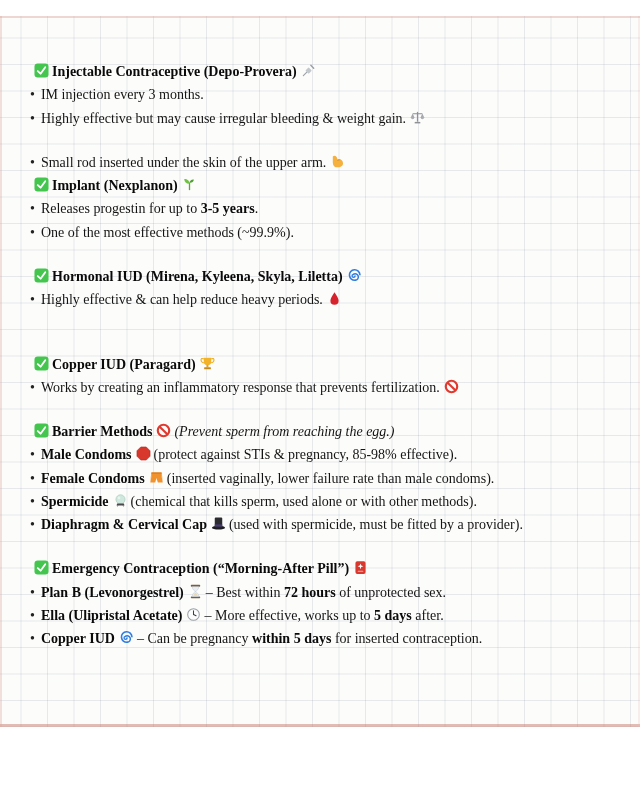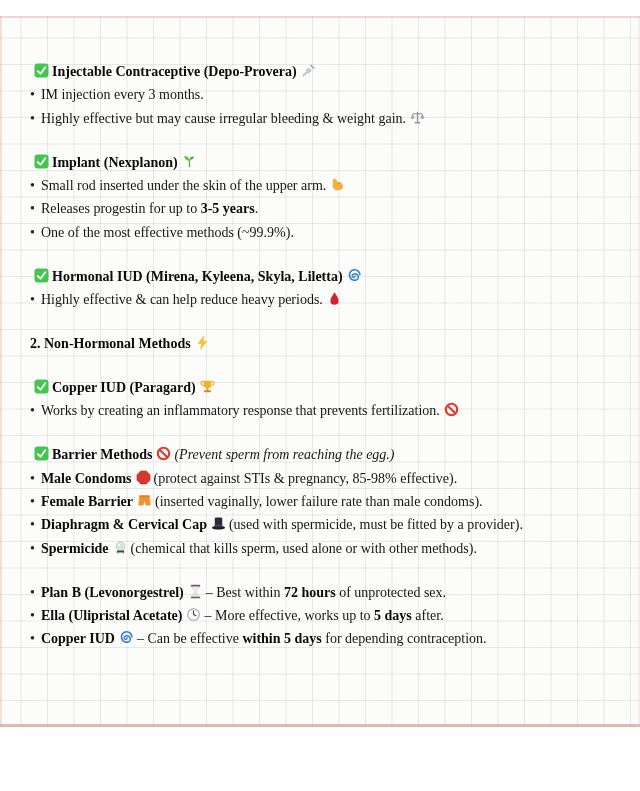--- a/index.html
+++ b/index.html
@@ -64,50 +64,47 @@
       <div class="line bullet-line"><span class="bullet">•</span><span class="">Highly effective but may cause irregular bleeding &amp; weight gain.</span><span class="icon"><svg viewBox="0 0 16 16">
             <g stroke="#8e9196" fill="#a9adb3">
               <line x1="8" y1="2" x2="8" y2="12.5" stroke-width="1.3"></line>
               <line x1="2.8" y1="4" x2="13.2" y2="4" stroke-width="1.1"></line>
               <path d="M1.2 8.2 L2.8 4.6 L4.4 8.2 A1.7 1.7 0 0 1 1.2 8.2 Z" stroke-width="0.6"></path>
               <path d="M11.6 8.2 L13.2 4.6 L14.8 8.2 A1.7 1.7 0 0 1 11.6 8.2 Z" stroke-width="0.6"></path>
               <line x1="5" y1="13.5" x2="11" y2="13.5" stroke-width="1.6"></line>
             </g>
           </svg></span></div>
       <div class="spacer"></div>
+      <div class="line bullet-line"><span class="bullet">•</span><span class="">Small rod inserted under the skin of the upper arm.</span><span class="icon"><svg viewBox="0 0 16 16">
+            <path d="M4.2 1.8 C6.8 1.8 8 3.6 7.8 6 C10.8 4.8 13.8 6.8 13.9 9.8 C14 12.8 11.2 14.2 8.1 14.2 C5 14.2 3 12.6 3 9.2 L3 2.6 Z" fill="#f5b03e"></path>
+            <path d="M7.8 6 C9 5.5 10.4 5.6 11.4 6.2 C10 7.4 8.6 7.6 7.6 7.2 Z" fill="#e29a28"></path>
+          </svg></span></div>
       <div class="line method-heading"><span class="icon"><svg viewBox="0 0 16 16">
             <rect x="0.5" y="0.5" width="15" height="15" rx="3.5" fill="#43c54e"></rect>
             <path d="M4 8.6 L7 11.4 L12 4.6" stroke="#fff" stroke-width="2" fill="none" stroke-linecap="round" stroke-linejoin="round"></path>
           </svg></span><span class="b ">Implant (Nexplanon)</span><span class="icon"><svg viewBox="0 0 16 16">
             <path d="M8 14 C8 10 8 8 8 6" stroke="#5aa838" stroke-width="1.4" fill="none"></path>
             <path d="M8 7.2 C8 3.6 5.4 2 2.4 2.1 C2.5 5.2 4.6 7.3 8 7.2 Z" fill="#71c244"></path>
             <path d="M8 6.2 C8.1 3.9 10 2.5 12.6 2.7 C12.4 5.1 10.5 6.5 8 6.2 Z" fill="#4f9e2f"></path>
-          </svg></span></div>
-      <div class="line bullet-line"><span class="bullet">•</span><span class="">Small rod inserted under the skin of the upper arm.</span><span class="icon"><svg viewBox="0 0 16 16">
-            <path d="M4.2 1.8 C6.8 1.8 8 3.6 7.8 6 C10.8 4.8 13.8 6.8 13.9 9.8 C14 12.8 11.2 14.2 8.1 14.2 C5 14.2 3 12.6 3 9.2 L3 2.6 Z" fill="#f5b03e"></path>
-            <path d="M7.8 6 C9 5.5 10.4 5.6 11.4 6.2 C10 7.4 8.6 7.6 7.6 7.2 Z" fill="#e29a28"></path>
           </svg></span></div>
       <div class="line bullet-line"><span class="bullet">•</span><span class="">Releases progestin for up to </span><span class="b ">3-5 years</span><span class="">.</span></div>
       <div class="line bullet-line"><span class="bullet">•</span><span class="">One of the most effective methods (~99.9%).</span></div>
       <div class="spacer"></div>
       <div class="line method-heading"><span class="icon"><svg viewBox="0 0 16 16">
             <rect x="0.5" y="0.5" width="15" height="15" rx="3.5" fill="#43c54e"></rect>
             <path d="M4 8.6 L7 11.4 L12 4.6" stroke="#fff" stroke-width="2" fill="none" stroke-linecap="round" stroke-linejoin="round"></path>
           </svg></span><span class="b ">Hormonal IUD (Mirena, Kyleena, Skyla, Liletta)</span><span class="icon"><svg viewBox="0 0 16 16" fill="none" stroke="#2f7de1" stroke-linecap="round">
             <path d="M8.6 8.4 a1.6 1.6 0 1 1 -1.8 -1.6" stroke-width="1.5"></path>
             <path d="M6.8 6.8 a3.4 3.4 0 1 1 2 6.2" stroke-width="1.6"></path>
             <path d="M8.8 13 a5.6 5.6 0 1 1 5 -5.8" stroke-width="1.7"></path>
           </svg></span></div>
       <div class="line bullet-line"><span class="bullet">•</span><span class="">Highly effective &amp; can help reduce heavy periods.</span><span class="icon"><svg viewBox="0 0 16 16">
             <path d="M8 1.4 C10.4 5.4 12.4 7.9 12.4 10.4 A4.4 4.4 0 0 1 3.6 10.4 C3.6 7.9 5.6 5.4 8 1.4 Z" fill="#d5222c"></path>
           </svg></span></div>
       <div class="spacer"></div>
-      <div class="line section-heading"><span class="b ">2. Non-Hormonal Methods</span><span class="icon"><svg viewBox="0 0 16 16">
-            <path d="M9.6 0.8 L3.4 9 H7.4 L5.8 15.2 L12.6 6.6 H8.5 Z" fill="#fbc02d" stroke="#f0a820" stroke-width="0.5"></path>
-          </svg></span></div>
       <div class="spacer"></div>
       <div class="line method-heading"><span class="icon"><svg viewBox="0 0 16 16">
             <rect x="0.5" y="0.5" width="15" height="15" rx="3.5" fill="#43c54e"></rect>
             <path d="M4 8.6 L7 11.4 L12 4.6" stroke="#fff" stroke-width="2" fill="none" stroke-linecap="round" stroke-linejoin="round"></path>
           </svg></span><span class="b ">Copper IUD (Paragard)</span><span class="icon"><svg viewBox="0 0 16 16">
             <path d="M4 1.8 H12 V5.8 A4 4 0 0 1 4 5.8 Z" fill="#f2b32a"></path>
             <path d="M4 2.8 H1.6 A2.8 2.8 0 0 0 4.8 7" stroke="#f2b32a" stroke-width="1.2" fill="none"></path>
             <path d="M12 2.8 H14.4 A2.8 2.8 0 0 1 11.2 7" stroke="#f2b32a" stroke-width="1.2" fill="none"></path>
             <rect x="7" y="9.4" width="2" height="2.6" fill="#e0a224"></rect>
             <rect x="4.4" y="12" width="7.2" height="2.2" rx="0.6" fill="#c8891c"></rect>
@@ -120,48 +117,56 @@
       <div class="line method-heading"><span class="icon"><svg viewBox="0 0 16 16">
             <rect x="0.5" y="0.5" width="15" height="15" rx="3.5" fill="#43c54e"></rect>
             <path d="M4 8.6 L7 11.4 L12 4.6" stroke="#fff" stroke-width="2" fill="none" stroke-linecap="round" stroke-linejoin="round"></path>
           </svg></span><span class="b ">Barrier Methods</span><span class="icon"><svg viewBox="0 0 16 16">
             <circle cx="8" cy="8" r="6.1" fill="none" stroke="#e03a2f" stroke-width="2.3"></circle>
             <line x1="3.9" y1="3.9" x2="12.1" y2="12.1" stroke="#e03a2f" stroke-width="2.3"></line>
           </svg></span><span class="i">(Prevent sperm from reaching the egg.)</span></div>
       <div class="line bullet-line"><span class="bullet">•</span><span class="b ">Male Condoms</span><span class="icon"><svg viewBox="0 0 16 16">
             <polygon points="5.1,1 10.9,1 15,5.1 15,10.9 10.9,15 5.1,15 1,10.9 1,5.1" fill="#d8372c" stroke="#b02a20" stroke-width="0.6"></polygon>
           </svg></span><span class="">(protect against STIs &amp; pregnancy, 85-98% effective).</span></div>
-      <div class="line bullet-line"><span class="bullet">•</span><span class="b ">Female Barrier</span><span class="icon"><svg viewBox="0 0 16 16">
+      <div class="line bullet-line"><span class="bullet">•</span><span class="b ">Female Condoms</span><span class="icon"><svg viewBox="0 0 16 16">
             <path d="M2.6 2.6 H13.4 L14.6 13.4 H9.4 L8 8.6 L6.6 13.4 H1.4 Z" fill="#f0922e"></path>
             <path d="M2.6 2.6 H13.4 V4 H2.6 Z" fill="#d97b1c"></path>
             <path d="M2.2 6 L1.8 9 M13.8 6 L14.2 9" stroke="#ffd9a8" stroke-width="0.8"></path>
           </svg></span><span class="">(inserted vaginally, lower failure rate than male condoms).</span></div>
-      <div class="line bullet-line"><span class="bullet">•</span><span class="b ">Diaphragm &amp; Cervical Cap</span><span class="icon"><svg viewBox="0 0 16 16">
-            <ellipse cx="8" cy="12.4" rx="7" ry="2.1" fill="#1c1c1e"></ellipse>
-            <rect x="4" y="1.6" width="8" height="10.6" rx="1" fill="#2c2c2e"></rect>
-            <rect x="4" y="9" width="8" height="2.2" fill="#4a3a7a"></rect>
-          </svg></span><span class="">(used with spermicide, must be fitted by a provider).</span></div>
       <div class="line bullet-line"><span class="bullet">•</span><span class="b ">Spermicide</span><span class="icon"><svg viewBox="0 0 16 16">
             <circle cx="8" cy="6.8" r="4.9" fill="#cfe8dd" stroke="#9fc4b4" stroke-width="0.6"></circle>
             <circle cx="6.4" cy="5.2" r="1.4" fill="#e8f5ee"></circle>
             <path d="M4.4 11.2 H11.6 L12.2 13.2 H3.8 Z" fill="#4a4a4c"></path>
             <line x1="4.6" y1="14" x2="5.6" y2="13.2" stroke="#4a4a4c" stroke-width="1"></line>
             <line x1="11.4" y1="14" x2="10.4" y2="13.2" stroke="#4a4a4c" stroke-width="1"></line>
           </svg></span><span class="">(chemical that kills sperm, used alone or with other methods).</span></div>
+      <div class="line bullet-line"><span class="bullet">•</span><span class="b ">Diaphragm &amp; Cervical Cap</span><span class="icon"><svg viewBox="0 0 16 16">
+            <ellipse cx="8" cy="12.4" rx="7" ry="2.1" fill="#1c1c1e"></ellipse>
+            <rect x="4" y="1.6" width="8" height="10.6" rx="1" fill="#2c2c2e"></rect>
+            <rect x="4" y="9" width="8" height="2.2" fill="#4a3a7a"></rect>
+          </svg></span><span class="">(used with spermicide, must be fitted by a provider).</span></div>
       <div class="spacer"></div>
+      <div class="line method-heading"><span class="icon"><svg viewBox="0 0 16 16">
+            <rect x="0.5" y="0.5" width="15" height="15" rx="3.5" fill="#43c54e"></rect>
+            <path d="M4 8.6 L7 11.4 L12 4.6" stroke="#fff" stroke-width="2" fill="none" stroke-linecap="round" stroke-linejoin="round"></path>
+          </svg></span><span class="b ">Emergency Contraception (“Morning-After Pill”)</span><span class="icon"><svg viewBox="0 0 16 16">
+            <rect x="2.6" y="1.2" width="10.8" height="13.6" rx="2" fill="#d8382e"></rect>
+            <path d="M8 3.6 L8.8 5.9 L11.1 6.7 L8.8 7.5 L8 9.8 L7.2 7.5 L4.9 6.7 L7.2 5.9 Z" fill="#ffffff"></path>
+            <rect x="5" y="11.4" width="6" height="1.2" rx="0.6" fill="#f1b3ae"></rect>
+          </svg></span></div>
       <div class="line bullet-line"><span class="bullet">•</span><span class="b ">Plan B (Levonorgestrel)</span><span class="icon"><svg viewBox="0 0 16 16">
             <rect x="3" y="0.8" width="10" height="2" rx="0.8" fill="#7a5c3e"></rect>
             <rect x="3" y="13.2" width="10" height="2" rx="0.8" fill="#7a5c3e"></rect>
             <path d="M4.5 2.8 H11.5 C11.5 5.8 9.4 6.9 8 8 C9.4 9.1 11.5 10.2 11.5 13.2 H4.5 C4.5 10.2 6.6 9.1 8 8 C6.6 6.9 4.5 5.8 4.5 2.8 Z" fill="#e9eef3" stroke="#b9c4cf" stroke-width="0.5"></path>
             <path d="M5.8 12.4 H10.2 C10.2 10.9 9 10.2 8 9.4 C7 10.2 5.8 10.9 5.8 12.4 Z" fill="#e6d9b8"></path>
           </svg></span><span class="">– Best within </span><span class="b ">72 hours</span><span class=""> of unprotected sex.</span></div>
       <div class="line bullet-line"><span class="bullet">•</span><span class="b ">Ella (Ulipristal Acetate)</span><span class="icon"><svg viewBox="0 0 16 16">
             <circle cx="8" cy="8" r="6.2" fill="#fdfdfd" stroke="#9aa0a6" stroke-width="1.1"></circle>
             <line x1="8" y1="8" x2="8" y2="3.9" stroke="#3c4043" stroke-width="1.1" stroke-linecap="round"></line>
             <line x1="8" y1="8" x2="10.7" y2="9.3" stroke="#3c4043" stroke-width="1.1" stroke-linecap="round"></line>
           </svg></span><span class="">– More effective, works up to </span><span class="b ">5 days</span><span class=""> after.</span></div>
       <div class="line bullet-line"><span class="bullet">•</span><span class="b ">Copper IUD</span><span class="icon"><svg viewBox="0 0 16 16" fill="none" stroke="#2f7de1" stroke-linecap="round">
             <path d="M8.6 8.4 a1.6 1.6 0 1 1 -1.8 -1.6" stroke-width="1.5"></path>
             <path d="M6.8 6.8 a3.4 3.4 0 1 1 2 6.2" stroke-width="1.6"></path>
             <path d="M8.8 13 a5.6 5.6 0 1 1 5 -5.8" stroke-width="1.7"></path>
-          </svg></span><span class="">– Can be effective </span><span class="b ">within 5 days</span><span class=""> for depending contraception.</span></div>
+          </svg></span><span class="">– Can be pregnancy </span><span class="b ">within 5 days</span><span class=""> for inserted contraception.</span></div>
     </div>
 </div>
 
 </body></html>

